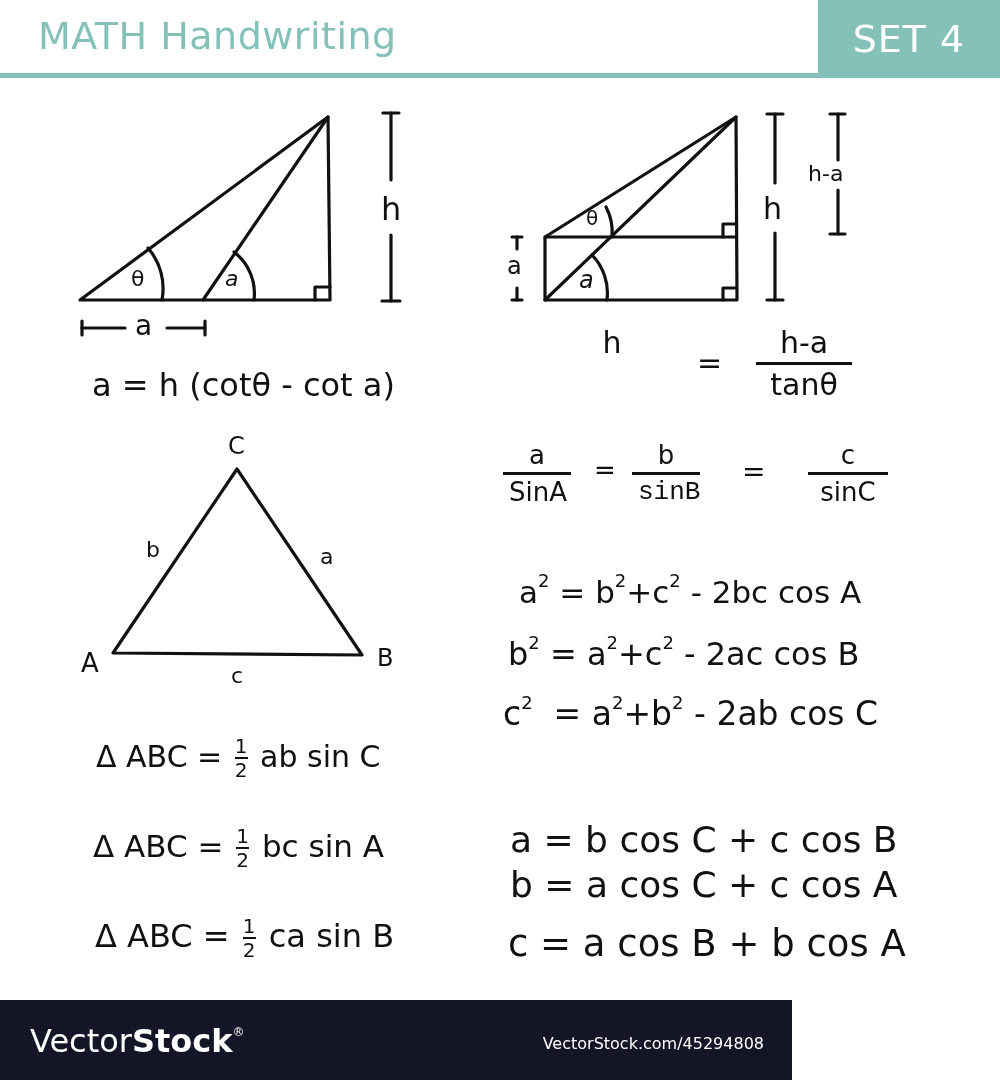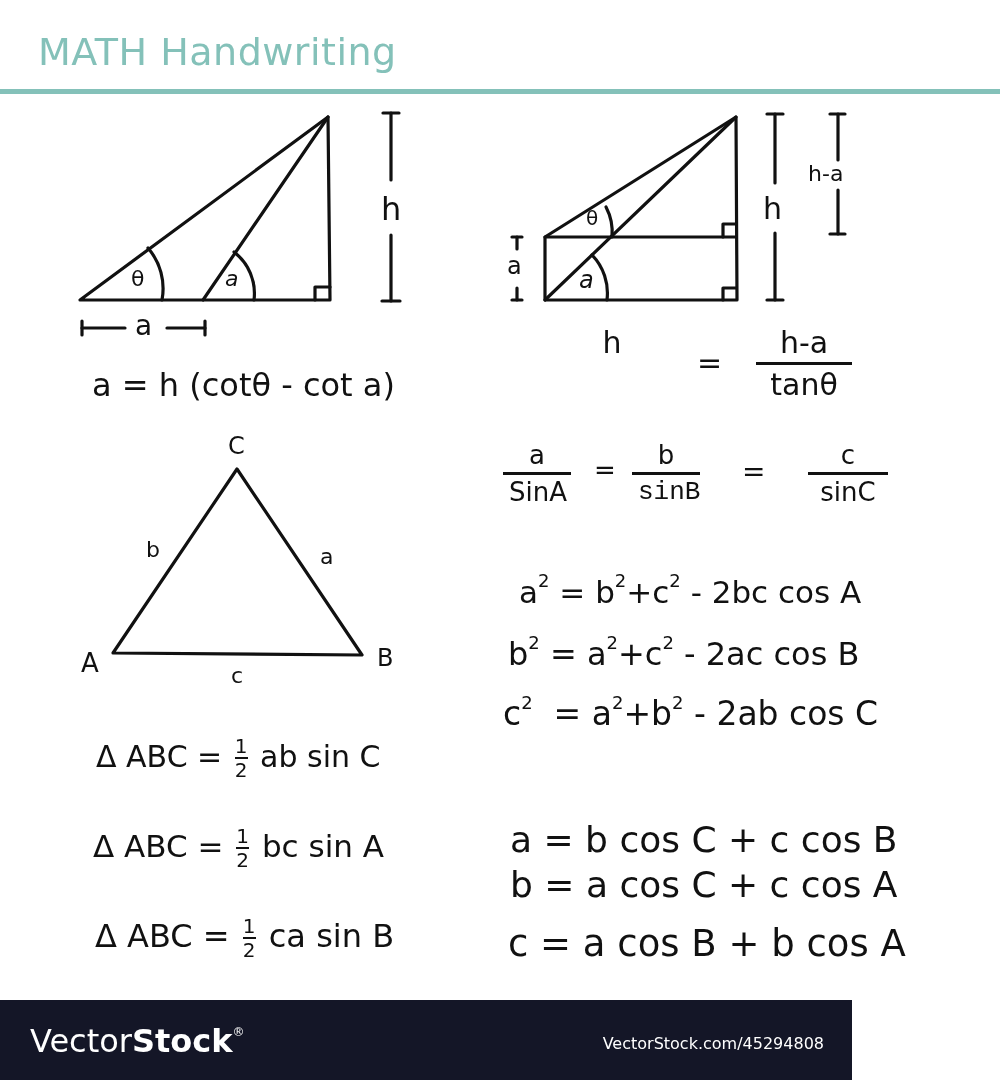--- a/index.html
+++ b/index.html
@@ -1,19 +1,19 @@
 <!DOCTYPE html>
 <html><head>
   <meta charset="utf-8">
   <style>
     * { box-sizing: border-box; margin: 0; padding: 0; }
     html, body { width: 1000px; height: 1080px; background: #ffffff; overflow: hidden; }
     body { position: relative; font-family: "DejaVu Sans", sans-serif; color: #111; }
 
-    .header { position: absolute; left: 0; top: 16px; width: 1000px; height: 80px; }
+    .header { position: absolute; left: 0; top: 0; width: 1000px; height: 80px; }
     .header-title { position: absolute; left: 38px; top: 14px; font-family: "DejaVu Sans", sans-serif; font-size: 38px; color: #84c1b9; letter-spacing: 0.5px; }
     .header-rule { position: absolute; left: 0; top: 73px; width: 1000px; height: 5px; background: #84c1b9; }
     .set-badge { position: absolute; left: 818px; top: 0; width: 182px; height: 78px; background: #84c1b9; color: #fff; font-size: 38px; display: flex; align-items: center; justify-content: center; letter-spacing: 1px; }
 
     .hw { position: absolute; font-family: "DejaVu Sans", sans-serif; color: #111; white-space: nowrap; }
     .lbl { position: absolute; font-family: "DejaVu Sans", sans-serif; color: #111; white-space: nowrap; line-height: 1; }
 
     svg { position: absolute; left: 0; top: 0; overflow: visible; }
 
     .frac { position: absolute; display: flex; flex-direction: column; align-items: center; font-size: 30px; }
@@ -22,32 +22,33 @@
 
     .eq-sign { position: absolute; font-size: 30px; }
 
     .formula { position: absolute; font-size: 32px; white-space: nowrap; }
     .sup { font-size: 18px; vertical-align: 16px; }
 
     .mini-frac { display: inline-flex; flex-direction: column; align-items: center; font-size: 20px; vertical-align: middle; line-height: 1; margin: 0 3px; }
     .mini-frac .n { padding-bottom: 1px; }
     .mini-frac .d { border-top: 2px solid #111; padding-top: 1px; }
 
-    .footer { position: absolute; left: 0; top: 1000px; width: 852px; height: 80px; background: #141627; }
+    .footer { position: absolute; left: 0; top: 1000px; width: 792px; height: 80px; background: #141627; }
     .footer-logo { position: absolute; left: 30px; top: 22px; font-size: 32px; color: #fff; }
     .footer-logo .light { font-weight: normal; }
     .footer-logo .bold { font-weight: bold; }
     .footer-logo .reg { font-size: 12px; vertical-align: 16px; }
     .footer-url { position: absolute; right: 28px; top: 34px; font-size: 16px; color: #fff; }
   </style>
 </head>
 <body>
 
 <div class="header">
   <div class="header-title">MATH Handwriting</div>
+  <div class="set-badge">SET 4</div>
   <div class="header-rule"></div>
 </div>
 
 <svg width="1000" height="1000" fill="none" stroke="#111" stroke-width="3.2" stroke-linecap="round" stroke-linejoin="round">
 
   <g>
     <path d="M80 300 L328 117 L330 300 Z"></path>
     <path d="M203 300 L328 117"></path>
     <path d="M148 248 A62 62 0 0 1 162 300"></path>
     <path d="M234 252 A52 52 0 0 1 254 300"></path>

